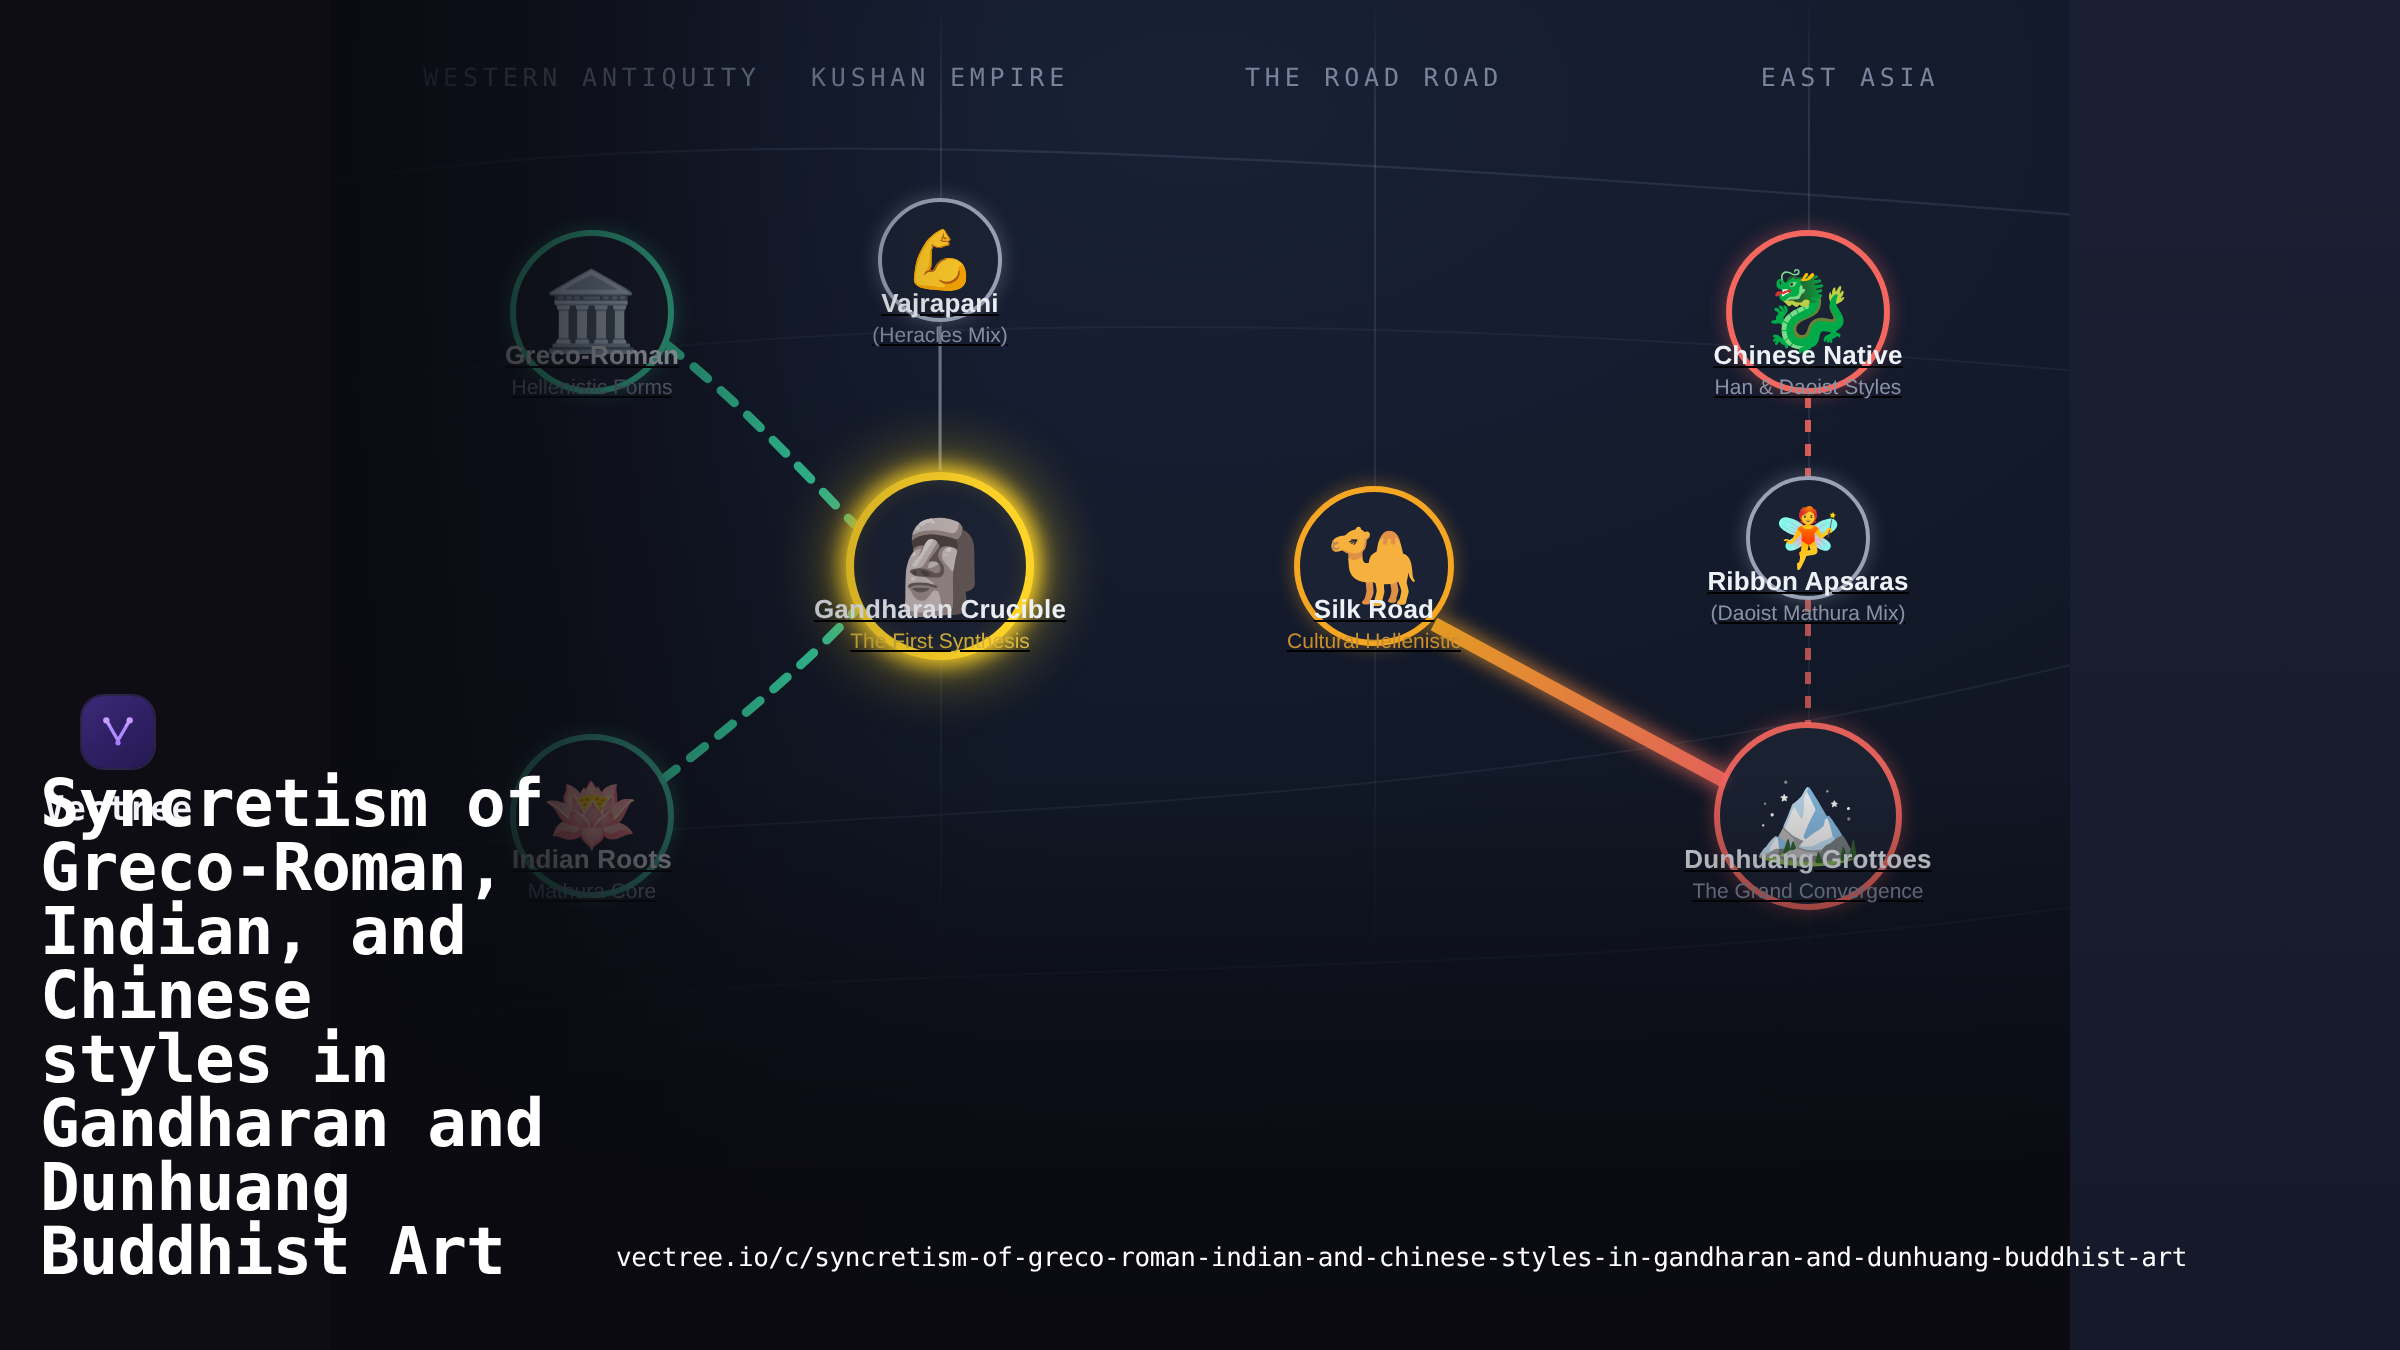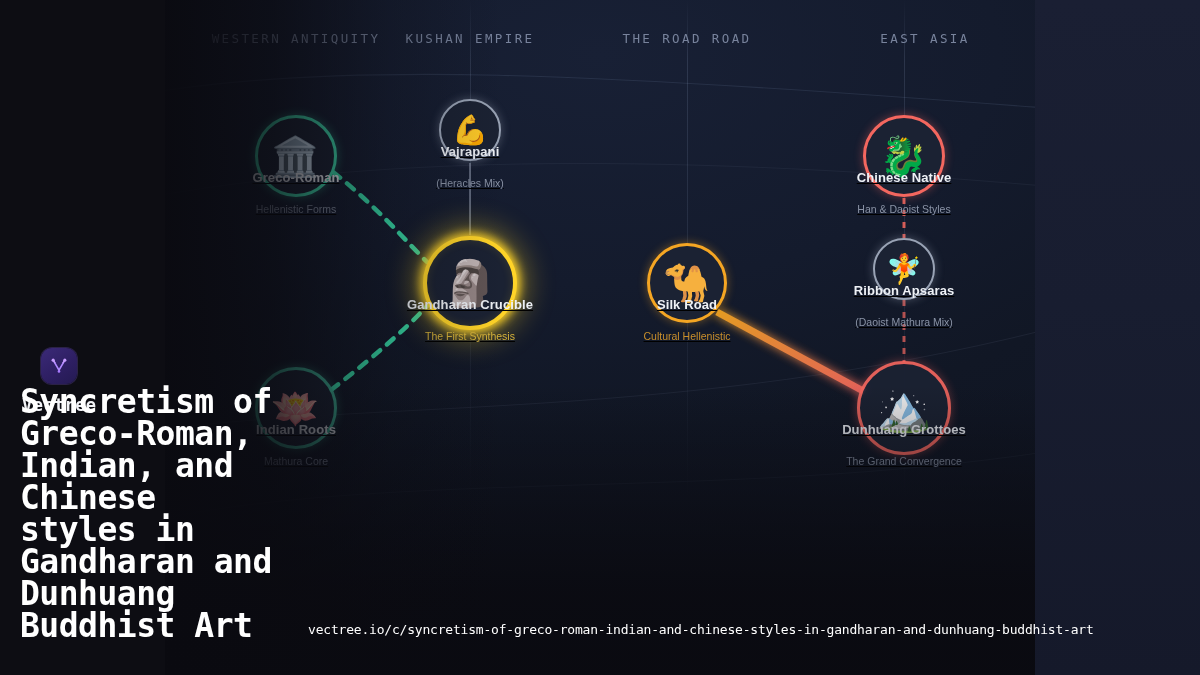--- a/index.html
+++ b/index.html
@@ -60,21 +60,21 @@
     line-height:1; user-select:none;
   }
   .node-labels {
     position:absolute; left:50%; transform:translateX(-50%);
     text-align:center; white-space:nowrap;text-decoration:underline;
   }
   .node-title {
     font-size:13px; font-weight:bold; color:#eef1f6;
     letter-spacing:.1px;
   }
-  .node-sub { font-size:10.5px; color:#8a93a6; margin-top:18px; }
+  .node-sub { font-size:10.5px; color:#8a93a6; margin-top:3px; }
 
   
   .vignette-bottom {
     position:absolute; left:0; right:0; bottom:0; height:290px;
     background:linear-gradient(180deg, rgba(10,10,16,0) 0%, rgba(10,10,16,.55) 42%,
                rgba(10,10,16,.88) 70%, rgba(10,10,16,.97) 100%);
     pointer-events:none;
   }
   .vignette-left {
     position:absolute; left:0; top:0; bottom:0; width:340px;

